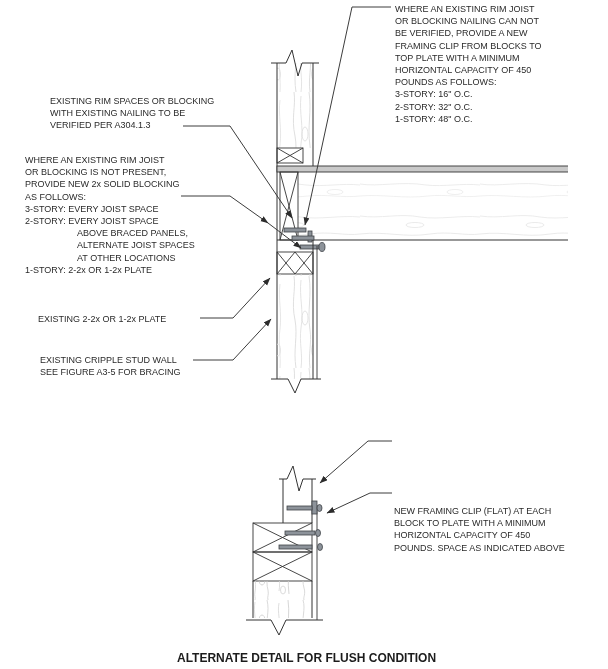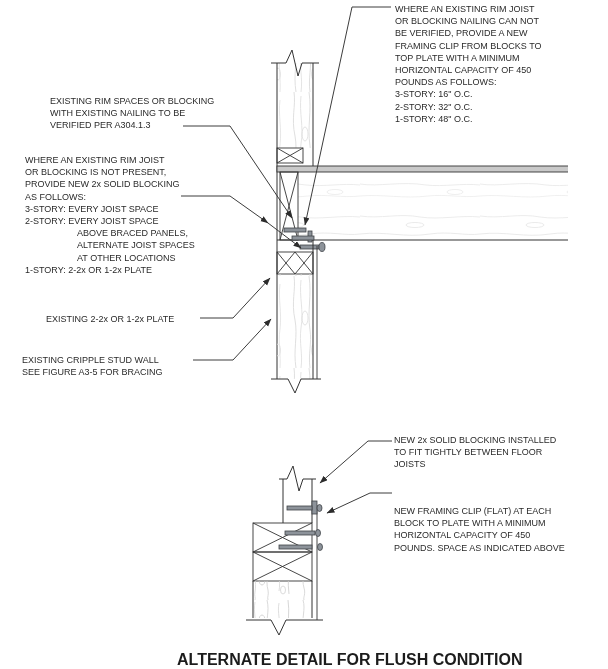--- a/index.html
+++ b/index.html
@@ -1,21 +1,21 @@
 <!DOCTYPE html>
 <html style="--line: #333333; --text: #2a2a2a; --clip: #8d939a; --subfloor: #c9c9c9;"><head>
 <meta charset="utf-8">
 <style>
   html,body{margin:0;padding:0;background:#ffffff;}
   .stage{position:relative;width:568px;height:669px;background:#fff;overflow:hidden;
          font-family:"Liberation Sans", sans-serif;}
   .stage svg{position:absolute;left:0;top:0;}
   .lbl{position:absolute;font-size:9px;line-height:12.2px;color:var(--text,#2a2a2a);
        white-space:pre;letter-spacing:0;}
-  .caption{position:absolute;font-size:16px;font-weight:bold;color:#1c1c1c;white-space:pre;}
+  .caption{position:absolute;font-size:12px;font-weight:bold;color:#1c1c1c;white-space:pre;}
   .ln{stroke:var(--line,#333);stroke-width:1;fill:none;}
   .lnthin{stroke:var(--line,#333);stroke-width:.9;fill:none;}
   .ld{stroke:#3c3c3c;stroke-width:1;fill:none;}
   .clip{fill:var(--clip,#8d939a);stroke:#3f4347;stroke-width:.8;}
   .subfl{fill:var(--subfloor,#c9c9c9);stroke:var(--line,#333);stroke-width:.9;}
   .grain{stroke-width:.8;fill:none;}
 </style>
 </head>
 <body>
 
@@ -173,25 +173,22 @@
   <div class="lbl" style="left:25px;top:154px">WHERE AN EXISTING RIM JOIST
 OR BLOCKING IS NOT PRESENT,
 PROVIDE NEW 2x SOLID BLOCKING
 AS FOLLOWS:
 3-STORY: EVERY JOIST SPACE
 2-STORY: EVERY JOIST SPACE
                      ABOVE BRACED PANELS,
                      ALTERNATE JOIST SPACES
                      AT OTHER LOCATIONS
 1-STORY: 2-2x OR 1-2x PLATE</div>
-  <div class="lbl" style="left:46px;top:313px">EXISTING 2-2x OR 1-2x PLATE</div>
-  <div class="lbl" style="left:22px;top:354px">EXISTING CRIPPLE STUD WALL
+  <div class="lbl" style="left:38px;top:313px">EXISTING 2-2x OR 1-2x PLATE</div>
+  <div class="lbl" style="left:40px;top:354px">EXISTING CRIPPLE STUD WALL
 SEE FIGURE A3-5 FOR BRACING</div>
-  <div class="lbl" style="left:394px;top:434px">NEW 2x SOLID BLOCKING INSTALLED
-TO FIT TIGHTLY BETWEEN FLOOR
-JOISTS</div>
   <div class="lbl" style="left:394px;top:505px">NEW FRAMING CLIP (FLAT) AT EACH
 BLOCK TO PLATE WITH A MINIMUM
 HORIZONTAL CAPACITY OF 450
 POUNDS. SPACE AS INDICATED ABOVE</div>
 
   <div class="caption" style="left:177px;top:651px">ALTERNATE DETAIL FOR FLUSH CONDITION</div>
 </div>
 
 </body></html>

